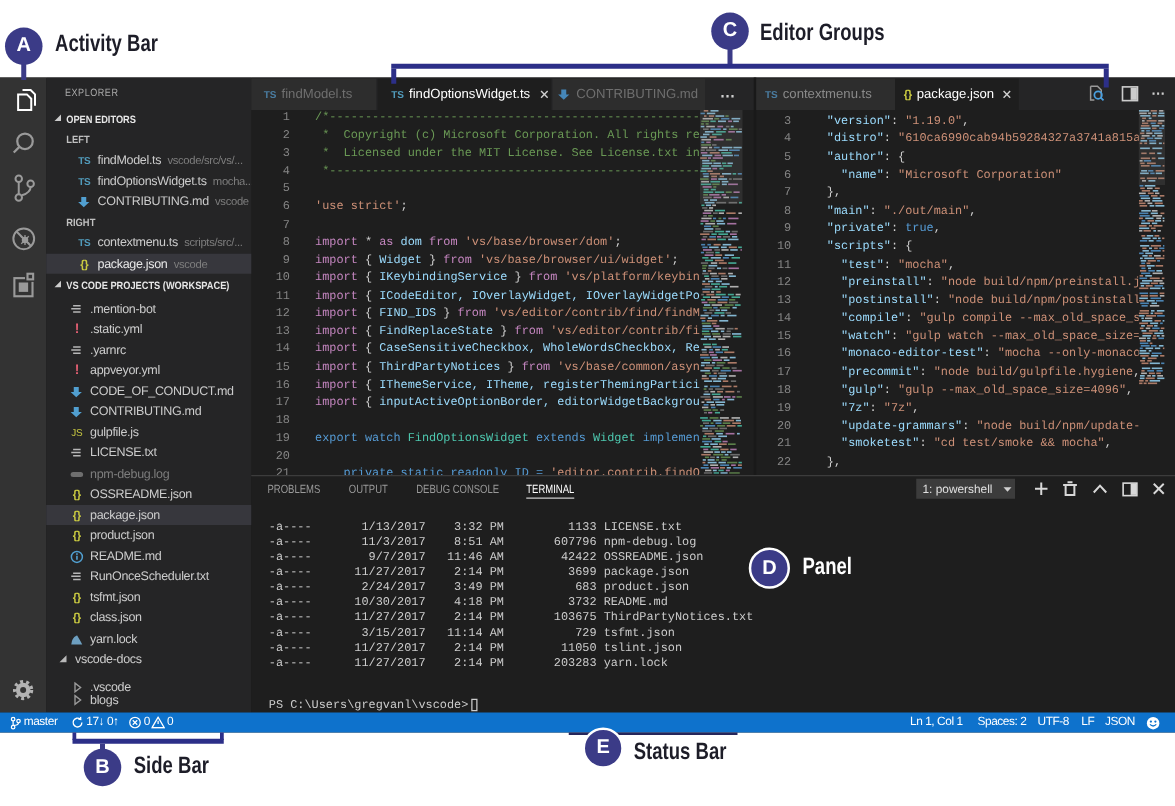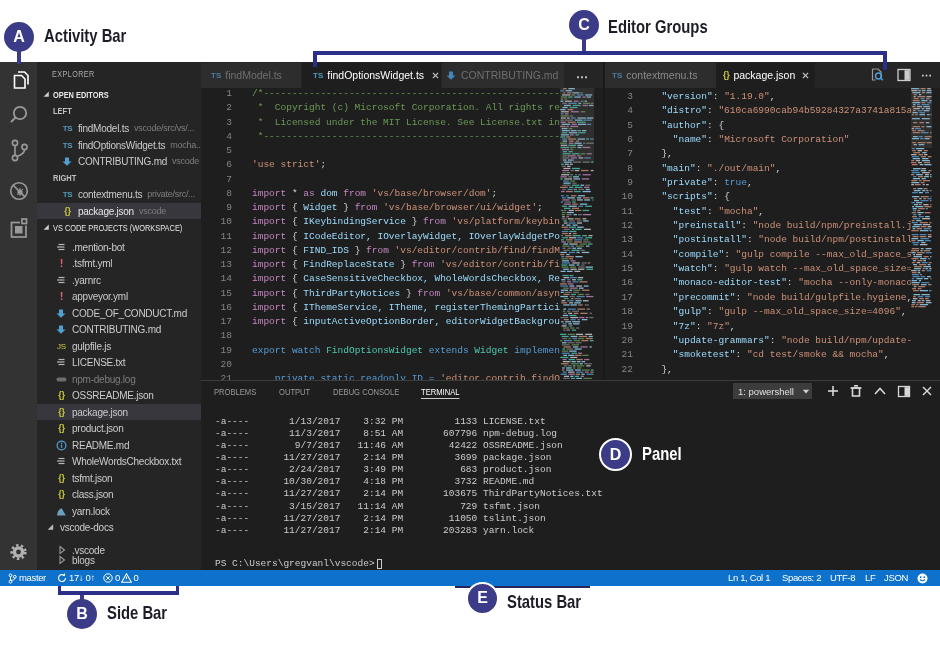--- a/index.html
+++ b/index.html
@@ -86,21 +86,21 @@
   </g>
 </svg>
 
 <div class="abs" style="left:52px;top:69px;font-size:8.5px;color:#aaaaaa;letter-spacing:0.5px;transform:scaleX(0.85);transform-origin:left top">EXPLORER</div>
 <div class="abs" style="left:42px;top:90px;width:160px;font-size:8.5px;font-weight:bold;color:#e7e7e7;white-space:nowrap">
   <svg width="8" height="8" viewBox="0 0 10 10" style="margin-right:3px">
       <path d="M8.5 2 v6.5 H2 Z" fill="#cccccc"></path>
     </svg><span style="display:inline-block;transform:scaleX(0.87);transform-origin:left top">OPEN EDITORS</span></div>
 <div class="abs" style="left:53px;top:106px;font-size:8.5px;font-weight:bold;color:#c0c0c0;transform:scaleX(0.88);transform-origin:left top">LEFT</div>
 <div class="abs" style="left:53px;top:173px;font-size:8.5px;font-weight:bold;color:#c0c0c0;transform:scaleX(0.88);transform-origin:left top">RIGHT</div>
-<div class="abs" style="left:42px;top:222.5px;width:165px;font-size:8.5px;font-weight:normal;color:#e7e7e7;white-space:nowrap">
+<div class="abs" style="left:42px;top:222.5px;width:165px;font-size:8.5px;font-weight:bold;color:#e7e7e7;white-space:nowrap">
   <svg width="8" height="8" viewBox="0 0 10 10" style="margin-right:3px">
       <path d="M8.5 2 v6.5 H2 Z" fill="#cccccc"></path>
     </svg><span style="display:inline-block;transform:scaleX(0.87);transform-origin:left top">VS CODE PROJECTS (WORKSPACE)</span></div>
 <div class="srow" style="top:120.2px;">
     <span style="margin-left:24px" class="ric">
       <span class="tsb">TS</span>
     </span>
     <span style="color:#cccccc">findModel.ts</span>
     <span class="desc">vscode/src/vs/...</span>
   </div>
@@ -118,21 +118,21 @@
       </svg>
     </span>
     <span style="color:#cccccc">CONTRIBUTING.md</span>
     <span class="desc">vscode</span>
   </div>
 <div class="srow" style="top:186.2px;">
     <span style="margin-left:24px" class="ric">
       <span class="tsb">TS</span>
     </span>
     <span style="color:#cccccc">contextmenu.ts</span>
-    <span class="desc">private/src/...</span>
+    <span class="desc">scripts/src/...</span>
   </div>
 <div class="srow" style="top:202.8px;background:#37373D;">
     <span style="margin-left:24px" class="ric">
       <span class="brb">{}</span>
     </span>
     <span style="color:#e8e8e8">package.json</span>
     <span class="desc">vscode</span>
   </div>
 <div class="srow" style="top:238.8px;">
     <span style="margin-left:18px" class="ric">
@@ -143,21 +143,21 @@
           <line x1="2.5" y1="7.5" x2="8.5" y2="7.5"></line>
         </g>
       </svg>
     </span>
     <span style="color:#cccccc">.mention-bot</span>
   </div>
 <div class="srow" style="top:255.2px;">
     <span style="margin-left:18px" class="ric">
       <span class="excl">!</span>
     </span>
-    <span style="color:#cccccc">.tsfmt.yml</span>
+    <span style="color:#cccccc">.static.yml</span>
   </div>
 <div class="srow" style="top:271.8px;">
     <span style="margin-left:18px" class="ric">
       <svg width="11" height="11" viewBox="0 0 11 11">
         <g stroke="#b7b7b7" stroke-width="1.2">
           <line x1="2.5" y1="2.5" x2="8.5" y2="2.5"></line>
           <line x1="1" y1="5" x2="8.5" y2="5"></line>
           <line x1="2.5" y1="7.5" x2="8.5" y2="7.5"></line>
         </g>
       </svg>
@@ -243,21 +243,21 @@
 <div class="srow" style="top:453.2px;">
     <span style="margin-left:18px" class="ric">
       <svg width="11" height="11" viewBox="0 0 11 11">
         <g stroke="#b7b7b7" stroke-width="1.2">
           <line x1="2.5" y1="2.5" x2="8.5" y2="2.5"></line>
           <line x1="1" y1="5" x2="8.5" y2="5"></line>
           <line x1="2.5" y1="7.5" x2="8.5" y2="7.5"></line>
         </g>
       </svg>
     </span>
-    <span style="color:#cccccc">WholeWordsCheckbox.txt</span>
+    <span style="color:#cccccc">RunOnceScheduler.txt</span>
   </div>
 <div class="srow" style="top:469.8px;">
     <span style="margin-left:18px" class="ric">
       <span class="brb">{}</span>
     </span>
     <span style="color:#cccccc">tsfmt.json</span>
   </div>
 <div class="srow" style="top:486.2px;">
     <span style="margin-left:18px" class="ric">
       <span class="brb">{}</span>

